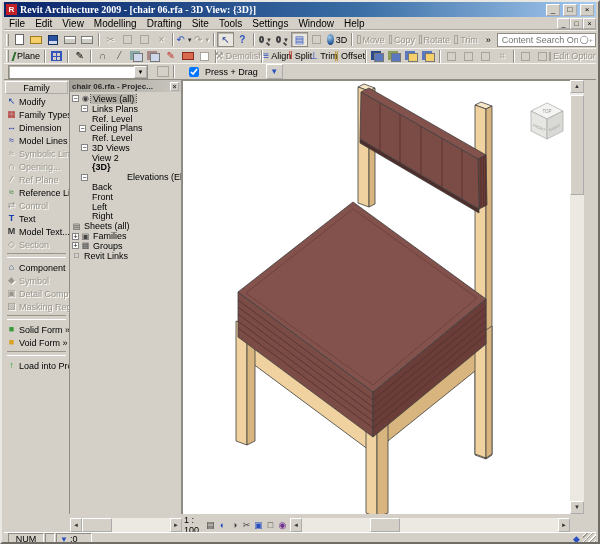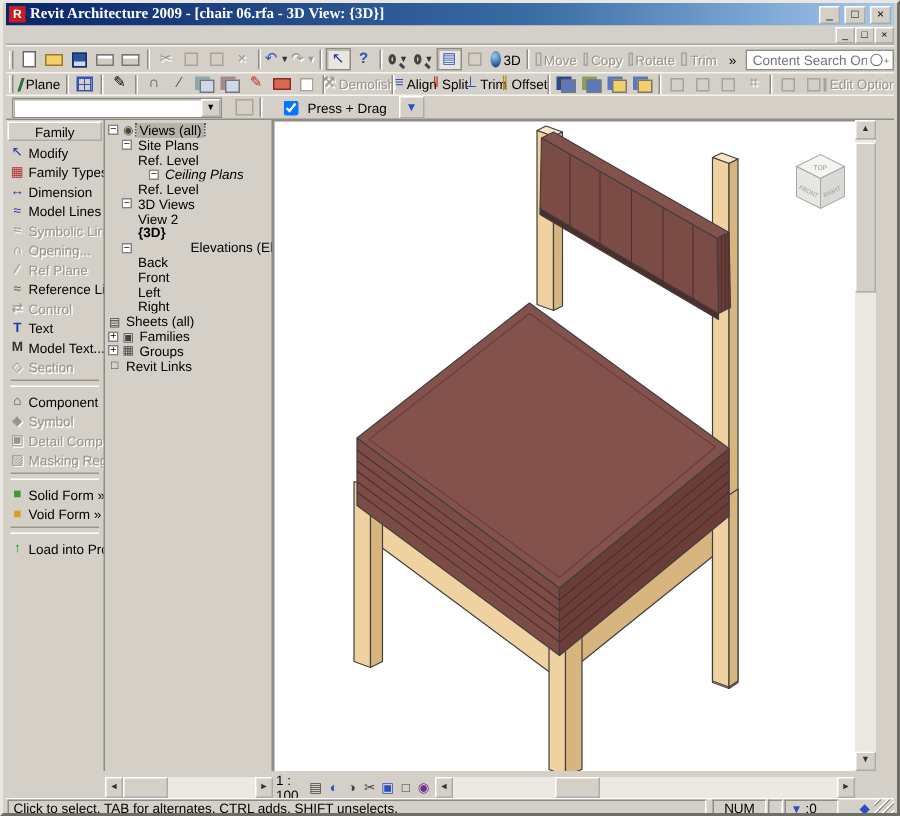--- a/index.html
+++ b/index.html
@@ -111,20 +111,32 @@
 
   <div class="titlebar">
     <div class="app-icon">R</div>
     <div class="title-text">Revit Architecture 2009 - [chair 06.rfa - 3D View: {3D}]</div>
     <div class="winbtn">_</div>
     <div class="winbtn">□</div>
     <div class="winbtn">×</div>
   </div>
 
   <div class="menubar">
+    <span id="menu-items" style="display:flex;">
+        <span class="menu-item">File</span>
+        <span class="menu-item">Edit</span>
+        <span class="menu-item">View</span>
+        <span class="menu-item">Modelling</span>
+        <span class="menu-item">Drafting</span>
+        <span class="menu-item">Site</span>
+        <span class="menu-item">Tools</span>
+        <span class="menu-item">Settings</span>
+        <span class="menu-item">Window</span>
+        <span class="menu-item">Help</span>
+      </span>
     <span class="spacer"></span>
     <span class="docbtn">_</span>
     <span class="docbtn">□</span>
     <span class="docbtn">×</span>
   </div>
 
   <div class="tb" id="tb1">
     <span class="grip"></span>
     <span class="btn">
         <span class="i-new"></span>
@@ -412,34 +424,38 @@
         </div>
         <div class="fam-sep"></div>
         <div class="fam-row">
           <span class="fi" style="color: rgb(31, 160, 31); font-weight: bold;">↑</span>
           <span>Load into Proje</span>
         </div>
       </div>
   </div>
 
   <div class="browser-panel">
+    <div class="bp-header">
+      <span class="bp-title">chair 06.rfa - Projec...</span>
+      <span class="bp-x">×</span>
+    </div>
     <div id="tree">
         <div class="tnode" style="margin-left: 0px;">
           <span class="texp">−</span>
           <span class="tico">◉</span>
           <span class="tlabel sel">Views (all)</span>
         </div>
         <div class="tnode" style="margin-left: 9px;">
           <span class="texp">−</span>
-          <span class="tlabel">Site Plans</span>
+          <span class="tlabel">Links Plans</span>
         </div>
         <div class="tnode" style="margin-left: 18px;">
           <span class="tlabel">Ref. Level</span>
         </div>
-        <div class="tnode" style="margin-left: 27px; font-style: italic;">
+        <div class="tnode" style="margin-left: 7px;">
           <span class="texp">−</span>
           <span class="tlabel">Ceiling Plans</span>
         </div>
         <div class="tnode" style="margin-left: 18px;">
           <span class="tlabel">Ref. Level</span>
         </div>
         <div class="tnode" style="margin-left: 9px;">
           <span class="texp">−</span>
           <span class="tlabel">3D Views</span>
         </div>
@@ -594,21 +610,20 @@
     </div>
     <div class="hscroll" style="left:286px;width:280px">
       <div class="hbtn" style="left:0">◄</div>
       <div class="hthumb" style="left:80px;width:30px"></div>
       <div class="hbtn" style="right:0">►</div>
     </div>
     <div class="corner"></div>
   </div>
 
   <div class="statusbar">
-    <div class="spanel" id="hint">Click to select, TAB for alternates, CTRL adds, SHIFT unselects.</div>
     <div class="spanel" id="numpanel">NUM</div>
     <div class="spanel" id="blankpanel"></div>
     <div class="spanel" id="filterpanel">
       <span class="funnel">▼</span>
       <span>:0</span>
     </div>
     <span id="statustool">◆</span>
     <span class="resize-grip"></span>
   </div>
 

